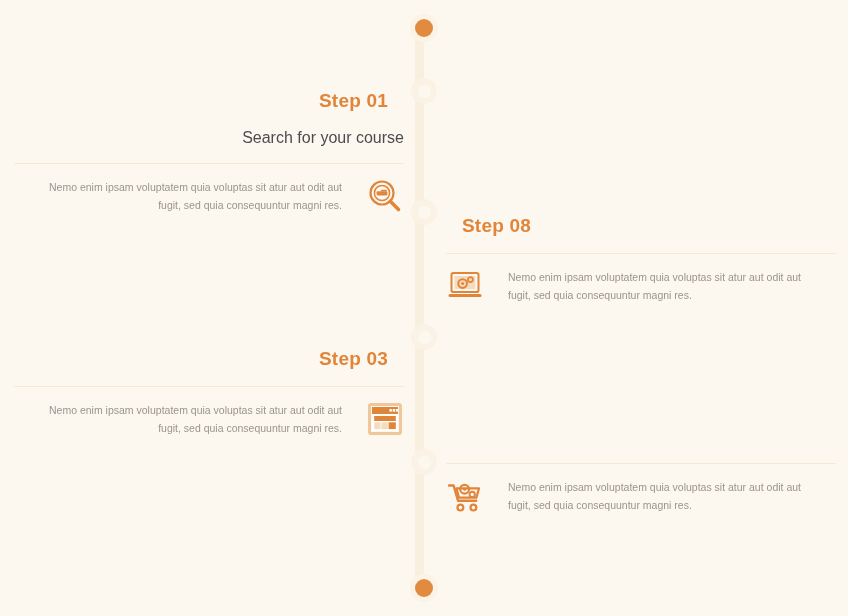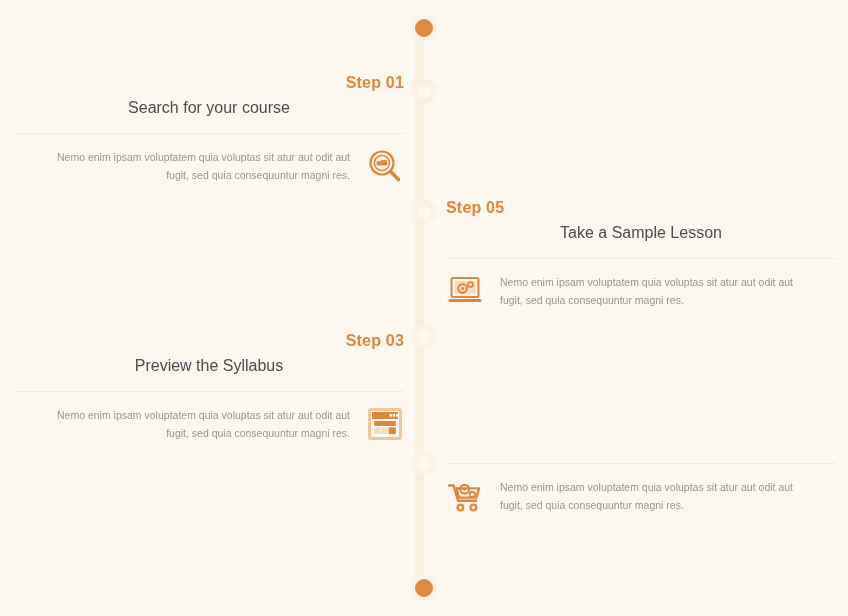--- a/index.html
+++ b/index.html
@@ -79,47 +79,46 @@
   .step-left {
     left: 14px;
     text-align: right;
   }
   .step-right {
     left: 446px;
     text-align: left;
   }
 
   .step-kicker {
-    font-size: 16px;
+    font-size: 19px;
     font-weight: bold;
     color: #e0853a;
     letter-spacing: 0.2px;
     line-height: 1.18;
-    margin: 0;
+    margin: 16px;
   }
   .step-title {
     font-size: 16px;
     color: #4b4b50;
     line-height: 1.3;
     margin: 5px 0 0 0;
     font-weight: normal;
-    text-align: center;
   }
   .step-divider {
     height: 1px;
     background: #f6ead6;
     margin: 14px 0 0 0;
     width: 100%;
   }
 
   .step-body {
     display: flex;
     align-items: center;
     margin-top: 13px;
-    gap: 16px;
+    gap: 24px;
   }
   .step-left .step-body {
     flex-direction: row;
     justify-content: flex-end;
   }
   .step-right .step-body {
     flex-direction: row;
     justify-content: flex-start;
   }
 
@@ -182,41 +181,39 @@
           <circle cx="15" cy="15" r="7.6" fill="none" stroke="#e0853a" stroke-width="1.5"></circle>
           <path d="M10 13.2 h3.4 l1.1 -1.5 h5.3 v1.5" fill="#e0853a"></path>
           <rect x="9.6" y="13.2" width="10.8" height="4.2" rx="1.1" fill="#e0853a"></rect>
           <line x1="23.3" y1="23.3" x2="31.5" y2="31.5" stroke="#e0853a" stroke-width="3.6" stroke-linecap="round"></line>
         </svg>
       </div>
     </div>
   </div>
 
   <div class="step step-right" style="top:199px;">
-    <p class="step-kicker">Step 05</p>
-    <p class="step-title">Take a Sample Lesson</p>
+    <p class="step-kicker">Step 08</p>
     <div class="step-divider"></div>
     <div class="step-body">
       <div class="step-icon">
         <svg width="36" height="32" viewBox="0 0 36 32">
           <rect x="4.5" y="3" width="27" height="19" rx="1.8" fill="none" stroke="#e0853a" stroke-width="2"></rect>
           <rect x="7.6" y="6" width="20.8" height="13" rx="0.8" fill="#f6dcbe"></rect>
           <circle cx="15.6" cy="13.6" r="4.3" fill="none" stroke="#e0853a" stroke-width="2"></circle>
           <circle cx="15.6" cy="13.6" r="1.5" fill="#e0853a"></circle>
           <circle cx="23.4" cy="9.6" r="2.5" fill="none" stroke="#e0853a" stroke-width="1.7"></circle>
           <rect x="1.5" y="24" width="33" height="3" rx="1.5" fill="#e0853a"></rect>
         </svg>
       </div>
       <div class="step-desc">Nemo enim ipsam voluptatem quia voluptas sit atur aut odit aut fugit, sed quia consequuntur magni res.</div>
     </div>
   </div>
 
   <div class="step step-left" style="top:332px;">
     <p class="step-kicker">Step 03</p>
-    <p class="step-title">Preview the Syllabus</p>
     <div class="step-divider"></div>
     <div class="step-body">
       <div class="step-desc">Nemo enim ipsam voluptatem quia voluptas sit atur aut odit aut fugit, sed quia consequuntur magni res.</div>
       <div class="step-icon">
         <svg width="34" height="32" viewBox="0 0 34 32">
           <rect x="1.5" y="1.5" width="31" height="29" rx="1.6" fill="none" stroke="#f0c79a" stroke-width="3"></rect>
           <rect x="4" y="4" width="26" height="7" fill="#df8639"></rect>
           <rect x="21.5" y="6" width="2.4" height="2.6" fill="#ffffff"></rect>
           <rect x="24.7" y="6" width="2.4" height="2.6" fill="#ffffff"></rect>
           <rect x="27.9" y="6" width="2.1" height="2.6" fill="#ffffff"></rect>

